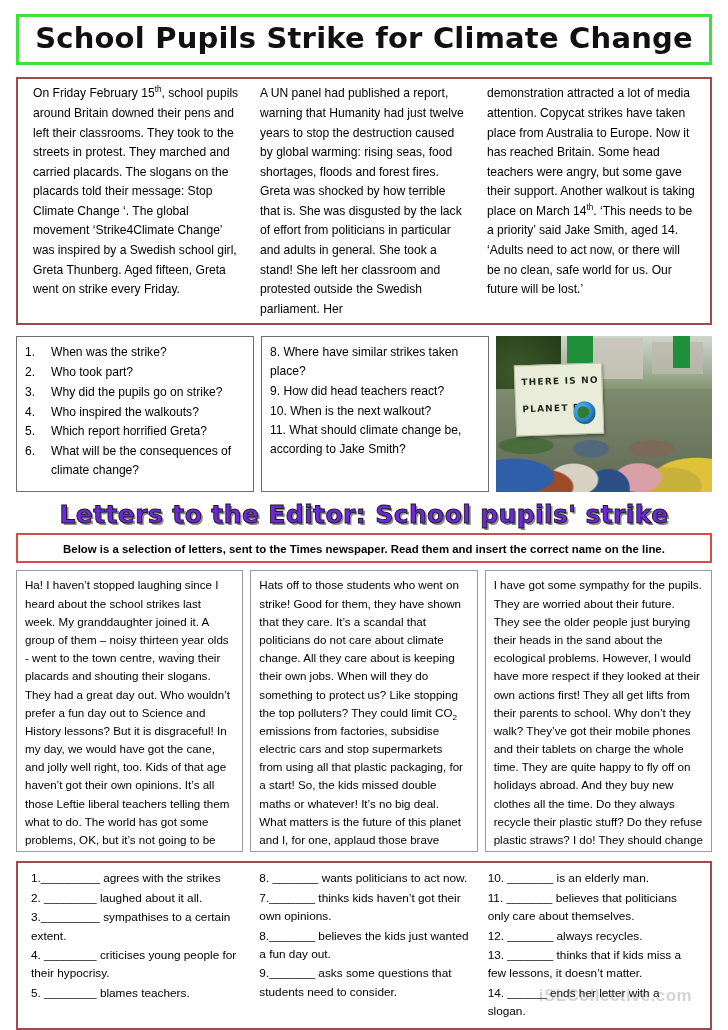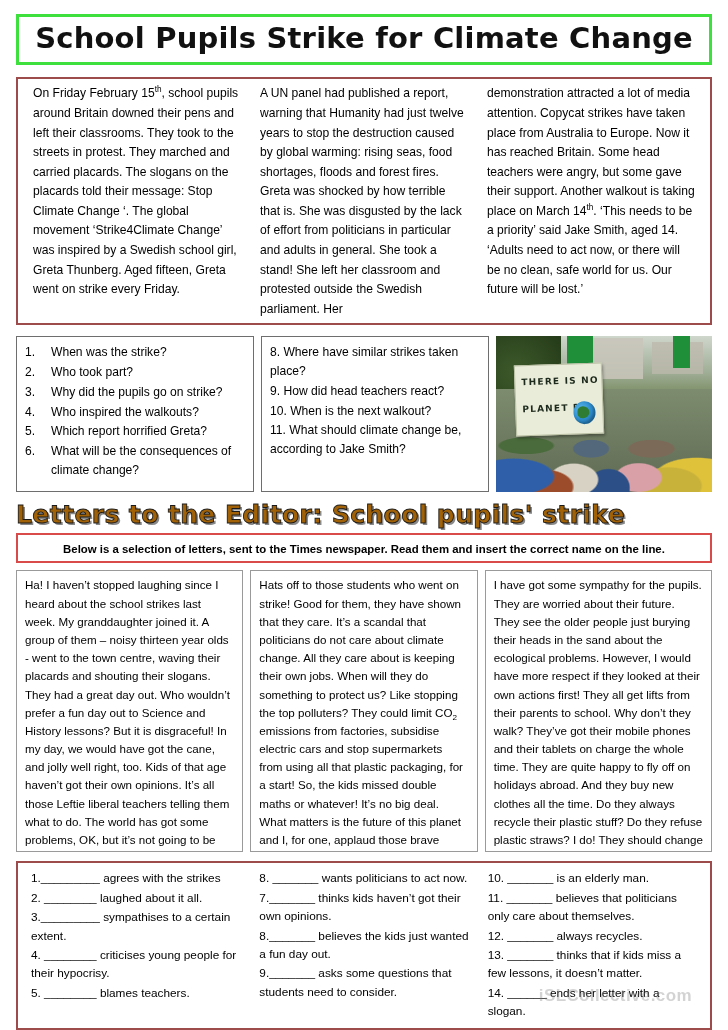--- a/index.html
+++ b/index.html
@@ -168,25 +168,26 @@
   .ph-globe::after {
     content: "";
     position: absolute; left: 18%; top: 22%;
     width: 55%; height: 50%;
     background: #2f7d34;
     border-radius: 45% 55% 50% 40%;
   }
 
   
   .letters-heading {
+    text-align: center;
     margin: 8px 0 4px 0;
     font-family: "DejaVu Sans", sans-serif;
     font-weight: bold;
     font-size: 25px;
-    color: #a16207;
+    color: #6d28d9;
     letter-spacing: 0.4px;
     white-space: nowrap;
     -webkit-text-stroke: 0.9px #1a1a1a;
     text-shadow: 2px 2px 0 rgba(40,40,40,.55);
   }
 
   
   .instruction-bar {
     border: 2px solid #d94b4b;
     padding: 4px 8px;

